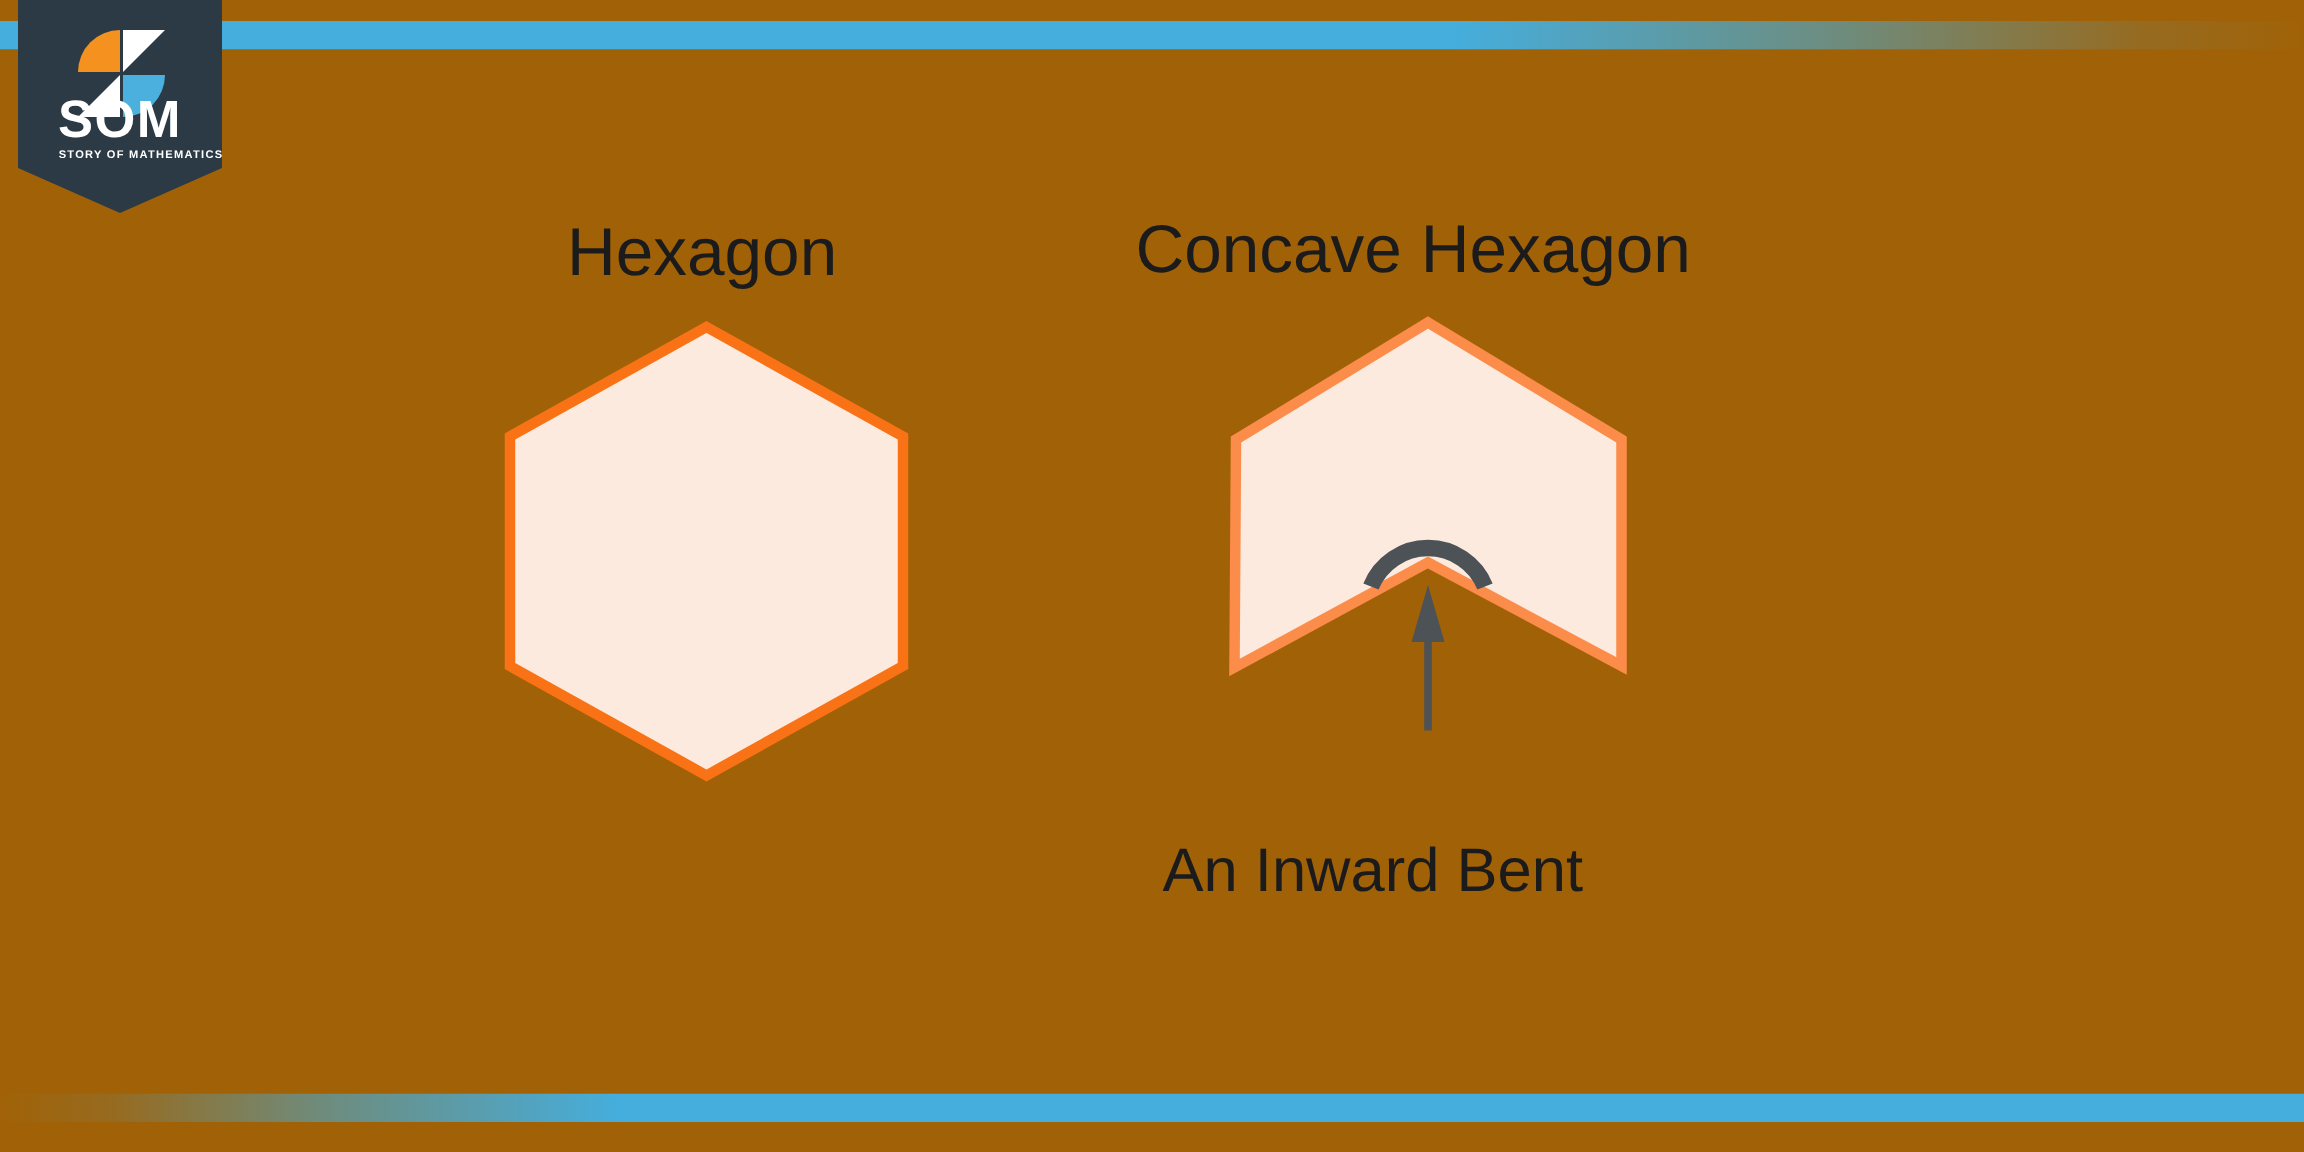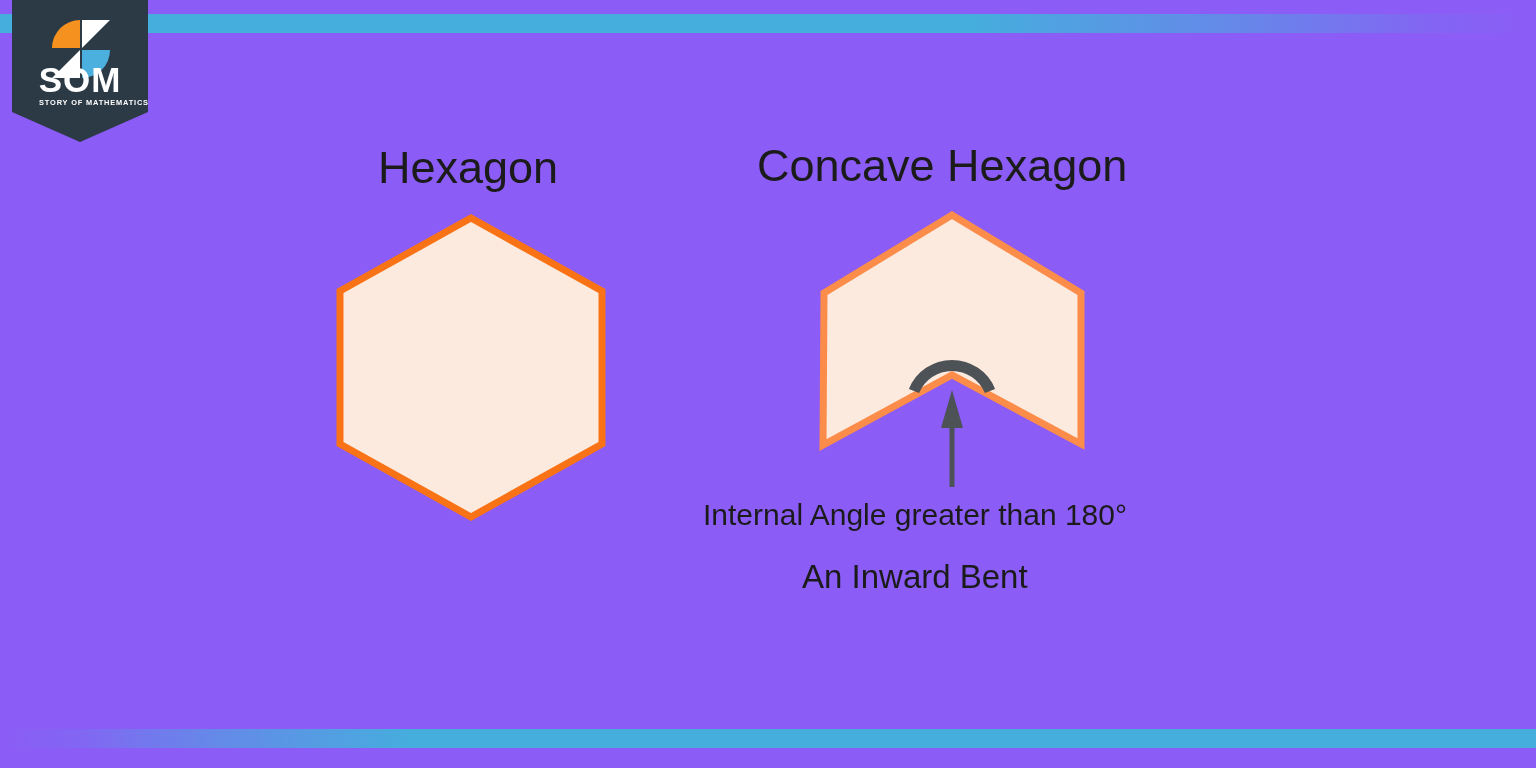--- a/index.html
+++ b/index.html
@@ -11,21 +11,21 @@
     height: 768px;
     background: #ffffff;
     font-family: "Liberation Sans", sans-serif;
     overflow: hidden;
     position: relative;
   }
 
   .page {
     position: absolute;
     inset: 0;
-    background: #8b5cf6;
+    background: #a16207;
   }
 
   
   .bar-top {
     position: absolute;
     left: 0;
     top: 14px;
     width: 1536px;
     height: 19px;
   }
@@ -110,23 +110,23 @@
     font-family: "Liberation Sans", sans-serif;
     line-height: 1;
     white-space: nowrap;
   }
   .fig-caption.angle-note {
     left: 703px;
     top: 500px;
     font-size: 30px;
   }
   .fig-caption.bent-note {
-    left: 802px;
+    left: 775px;
     top: 560px;
-    font-size: 33px;
+    font-size: 41px;
   }
 
   .shape-layer {
     position: absolute;
     left: 0;
     top: 0;
     width: 1536px;
     height: 768px;
     pointer-events: none;
   }
@@ -189,21 +189,20 @@
 
         <path d="M 914,391 A 41,41 0 0 1 990,391" fill="none" stroke="#4d5257" stroke-width="11" stroke-linecap="butt"></path>
 
         <g>
           <line x1="952" y1="487" x2="952" y2="415" stroke="#4d5257" stroke-width="5"></line>
           <polygon points="952,390 963,428 941,428" fill="#4d5257"></polygon>
         </g>
       </svg>
     </div>
 
-    <div class="fig-caption angle-note">Internal Angle greater than 180°</div>
 
     <div class="fig-caption bent-note">An Inward Bent</div>
 
   </div>
 
   <div class="bar-bottom">
     <svg width="1536" height="19" viewBox="0 0 1536 19" xmlns="http://www.w3.org/2000/svg">
       <defs>
         <linearGradient id="gradBottom" x1="0" y1="0" x2="1" y2="0">
           <stop offset="0" stop-color="#45aedd" stop-opacity="0"></stop>

